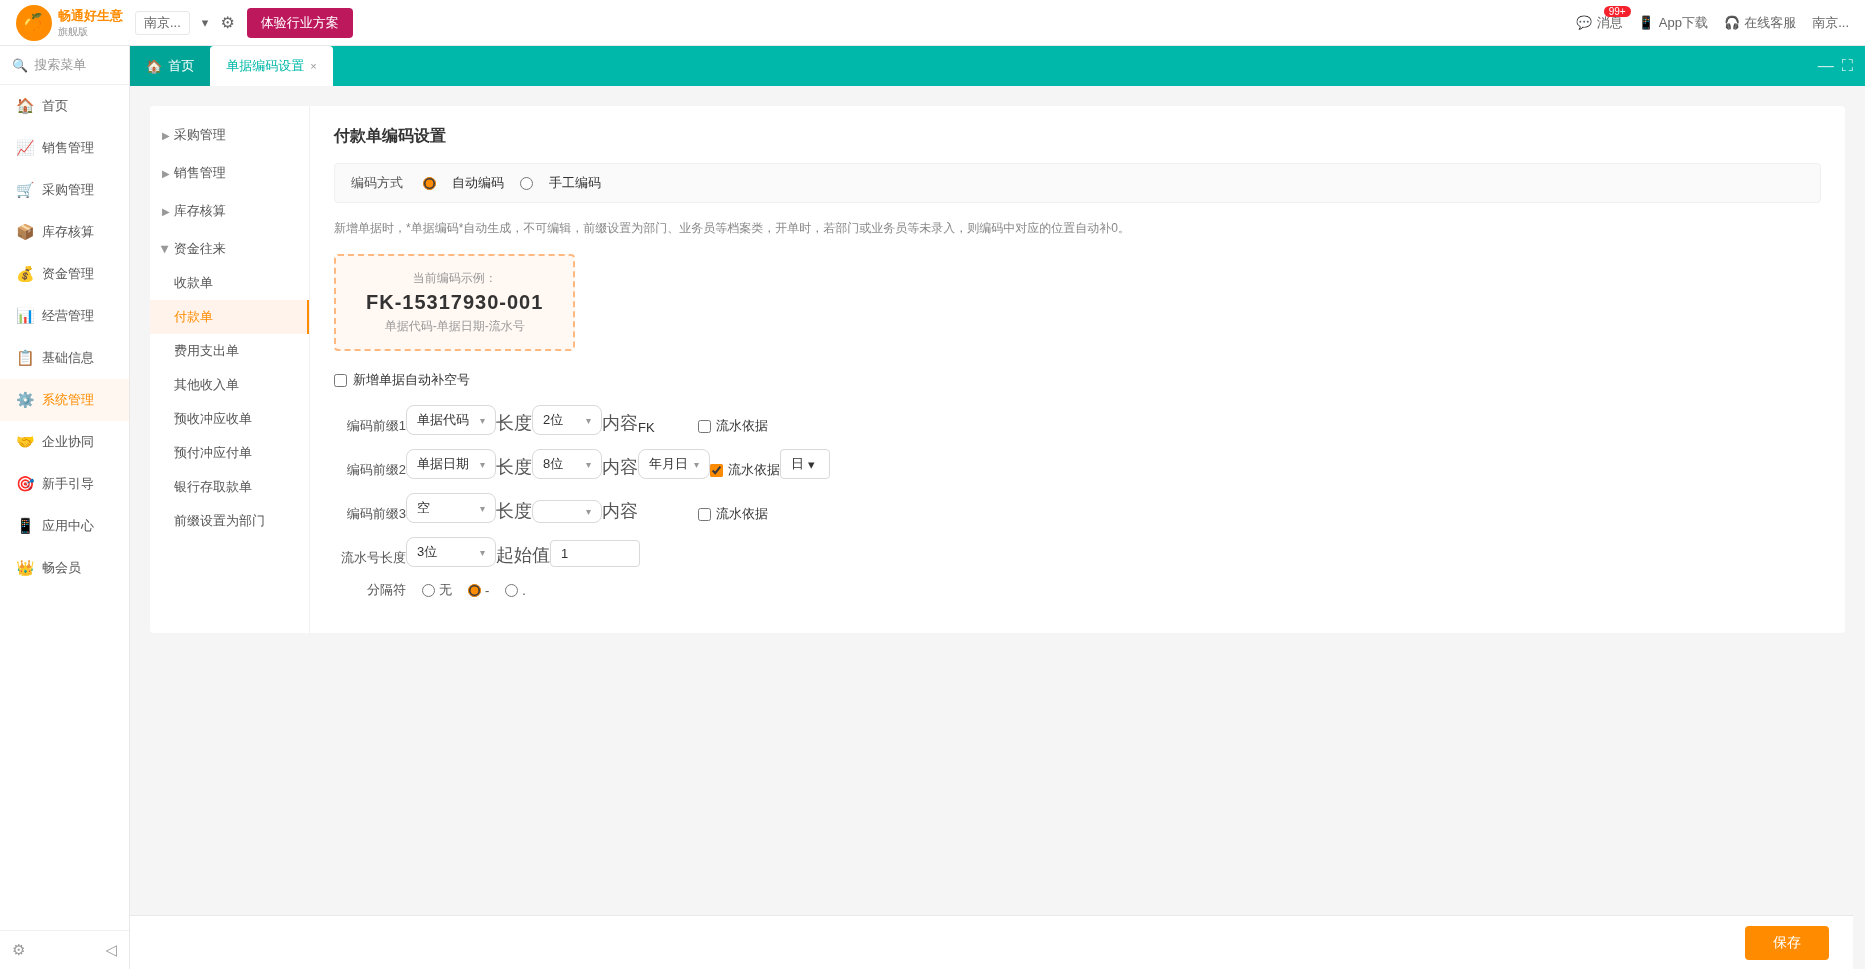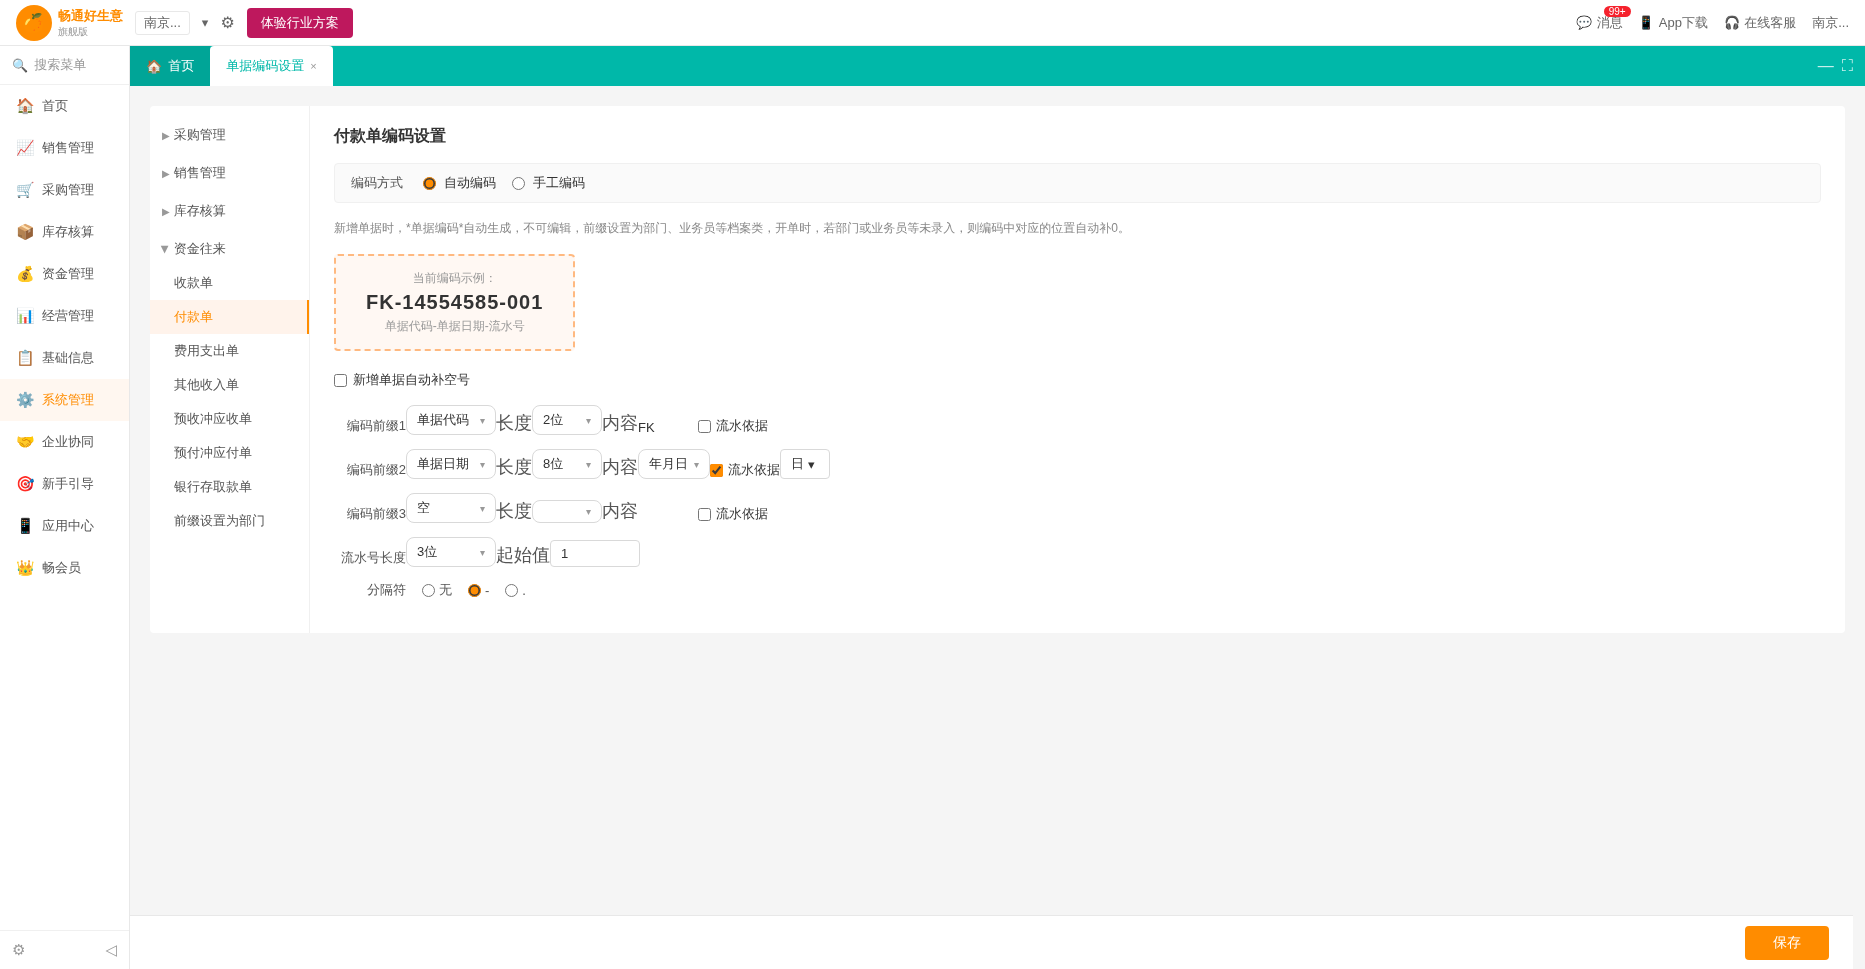--- a/index.html
+++ b/index.html
@@ -165,21 +165,21 @@
       border: 1px solid #f0f0f0;
       border-radius: 4px;
       padding: 10px 16px;
       margin-bottom: 16px;
       display: flex;
       align-items: center;
       gap: 20px;
     }
     .section-label { font-size: 13px; color: #555; }
     .radio-group { display: flex; align-items: center; gap: 16px; }
-    .radio-item { display: flex; align-items: center; gap: 8px; cursor: pointer; font-size: 13px; color: #333; }
+    .radio-item { display: flex; align-items: center; gap: 16px; cursor: pointer; font-size: 13px; color: #333; }
     input[type="radio"] { accent-color: #ff8c00; cursor: pointer; }
 
     
     .info-text {
       font-size: 12px;
       color: #888;
       margin-bottom: 16px;
       line-height: 1.6;
     }
 
@@ -462,21 +462,21 @@
           </label>
         </div>
       </div>
 
       
       <div class="info-text">新增单据时，*单据编码*自动生成，不可编辑，前缀设置为部门、业务员等档案类，开单时，若部门或业务员等未录入，则编码中对应的位置自动补0。</div>
 
       
       <div class="preview-box">
         <div style="font-size:12px;color:#999;margin-bottom:4px;">当前编码示例：</div>
-        <div class="preview-code">FK-14554585-001</div>
+        <div class="preview-code">FK-15317930-001</div>
         <div class="preview-desc">单据代码-单据日期-流水号</div>
       </div>
 
       
       <div class="checkbox-row">
         <input type="checkbox" style="">
         <span>新增单据自动补空号</span>
       </div>
 
       

